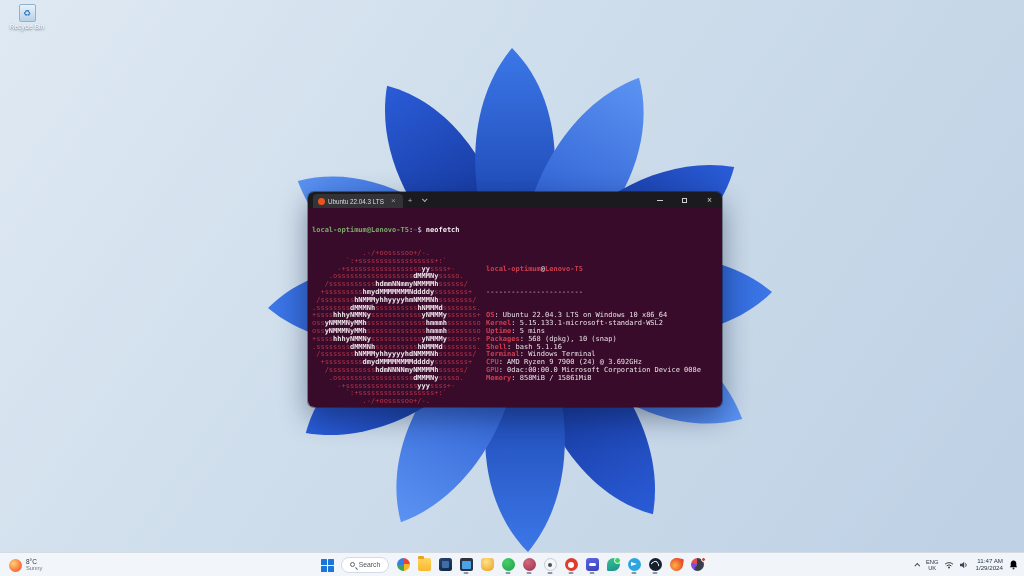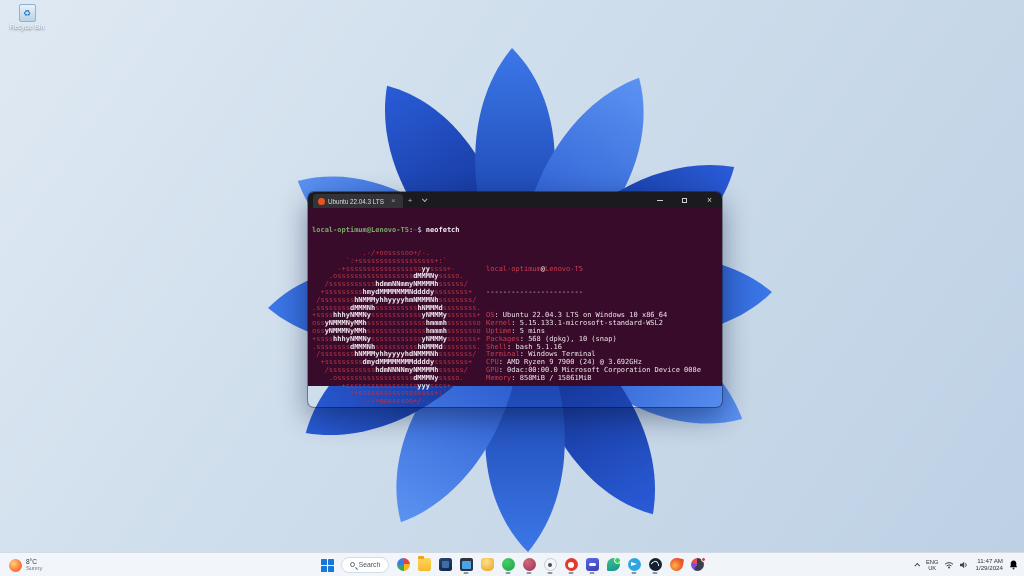--- a/index.html
+++ b/index.html
@@ -28,33 +28,33 @@
   .tab-close { font-size:8px; color:#9a9a9a; margin-left:4px; line-height:1; }
   .tb-btn { color:#b9b9b9; font-size:8px; display:flex; align-items:center; justify-content:center; width:14px; }
   .chev { width:4px; height:4px; border-right:1px solid #b9b9b9; border-bottom:1px solid #b9b9b9;
     transform:rotate(45deg) translateY(-1px); }
   .caption-group { margin-left:auto; display:flex; }
   .cap-btn { width:25px; display:flex; align-items:center; justify-content:center; color:#cfcfcf; }
   .min-glyph { width:6px; height:1px; background:#cfcfcf; }
   .max-glyph { width:5px; height:5px; border:1px solid #cfcfcf; }
   .close-glyph { font-size:8.5px; line-height:1; }
 
-  .term-body { height:178px; background:#370b29; padding:3px 18px 0 4px;
+  .term-body { height:199px; background:#370b29; padding:3px 18px 0 4px;
     font-family:"DejaVu Sans Mono","Liberation Mono",monospace; font-size:7px; line-height:7.8px;
     color:#efe7ec; white-space:pre; }
   .pu { color:#7da96a; font-weight:bold; }
   .pw { color:#e9e2e7; }
   .pp { color:#2a5bb0; font-weight:bold; }
   .cmd { color:#f2ecf0; font-weight:bold; }
   .cols { display:flex; }
   .art { width:168px; flex:0 0 auto; }
   .aa { color:#f0e3ea; font-weight:bold; }    
   .ar { color:#b8334a; }                      
   .info { margin-left:6px; }
-  .il { color:#cf3f52; font-weight:normal; }
+  .il { color:#cf3f52; font-weight:bold; }
   .iv { color:#e9e0e6; }
   .sep { color:#d8ced5; }
   .palette { margin-top:7px; }
 
   
   .taskbar { position:absolute; left:0; bottom:0; width:1024px; height:24px;
     background:rgba(243,247,251,.95); border-top:1px solid rgba(120,140,160,.25);
     display:flex; align-items:center; }
   .weather { position:absolute; left:4px; top:0; height:24px; display:flex; align-items:center; gap:4px; padding:0 5px; border-radius:4px; }
   .sun { width:13px; height:13px; border-radius:50%; background:radial-gradient(circle at 35% 35%,#ffd07a,#f4652e 75%); }

